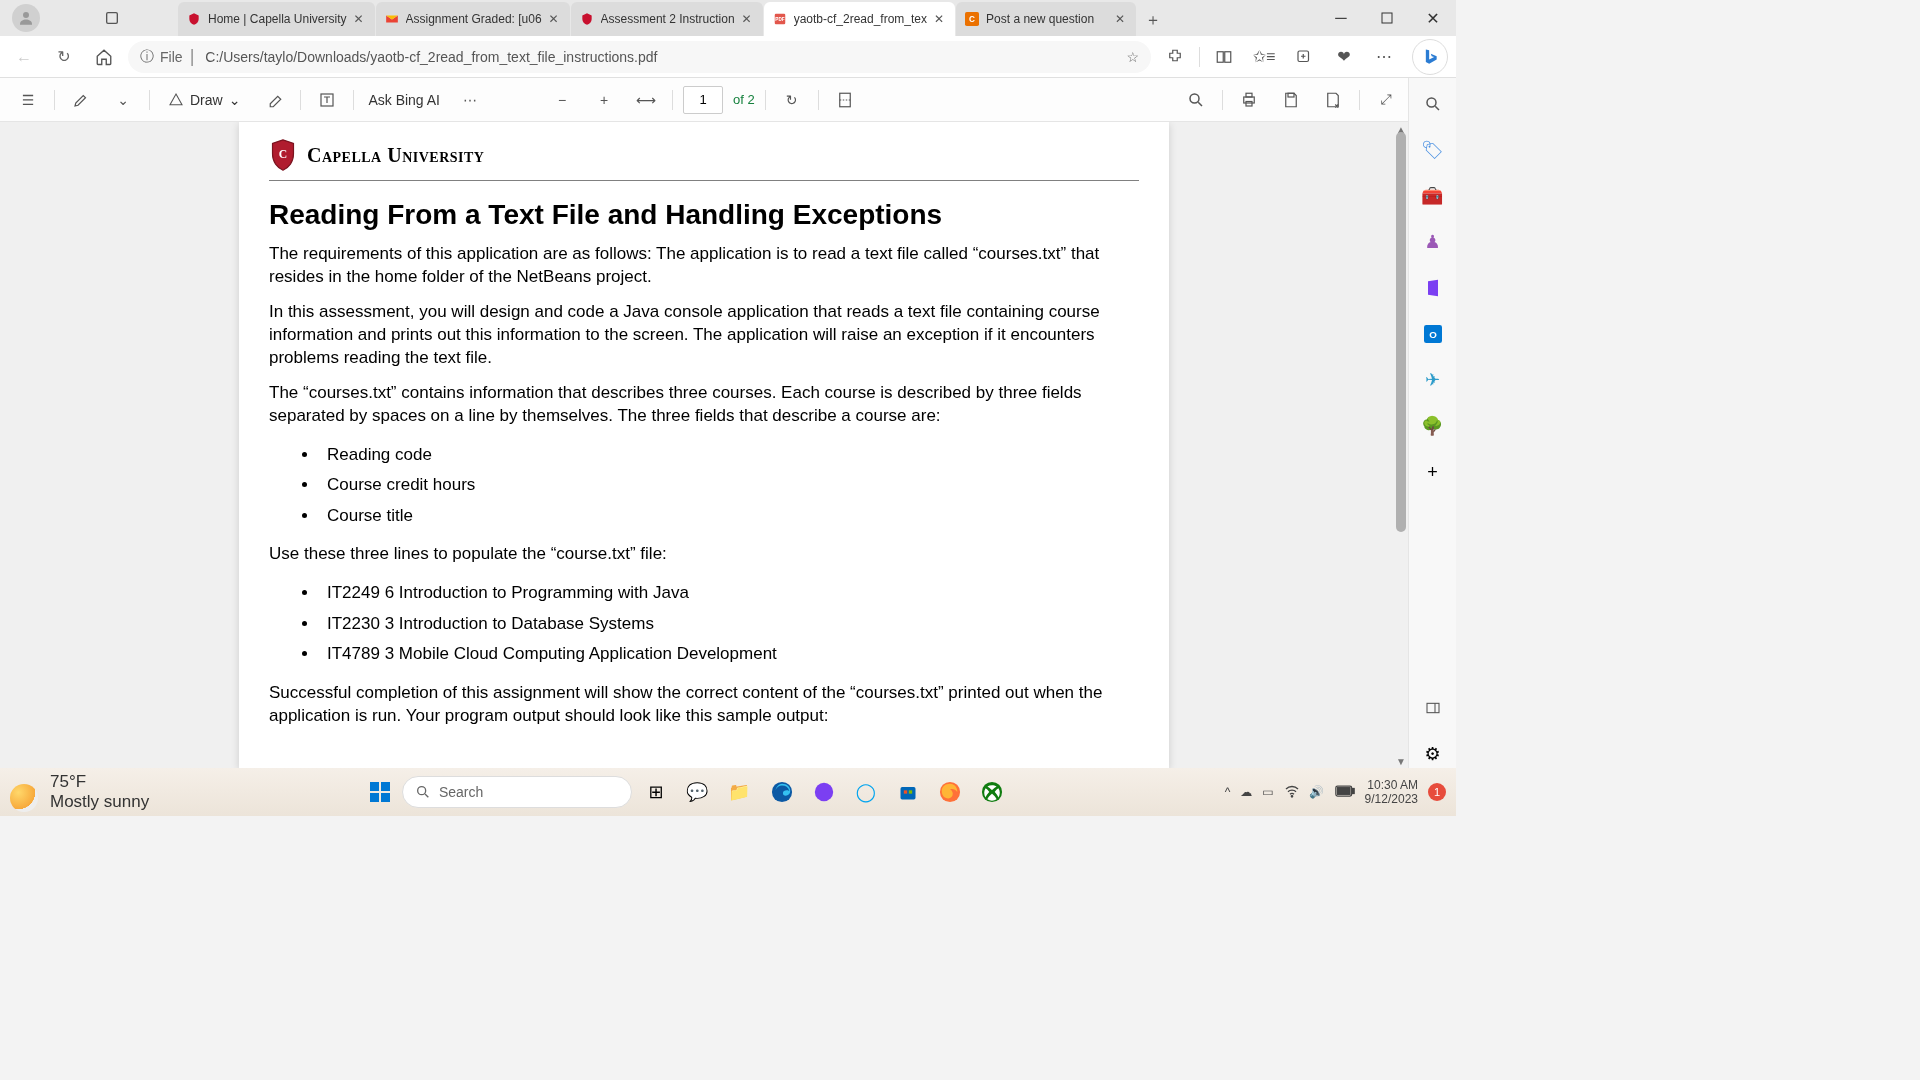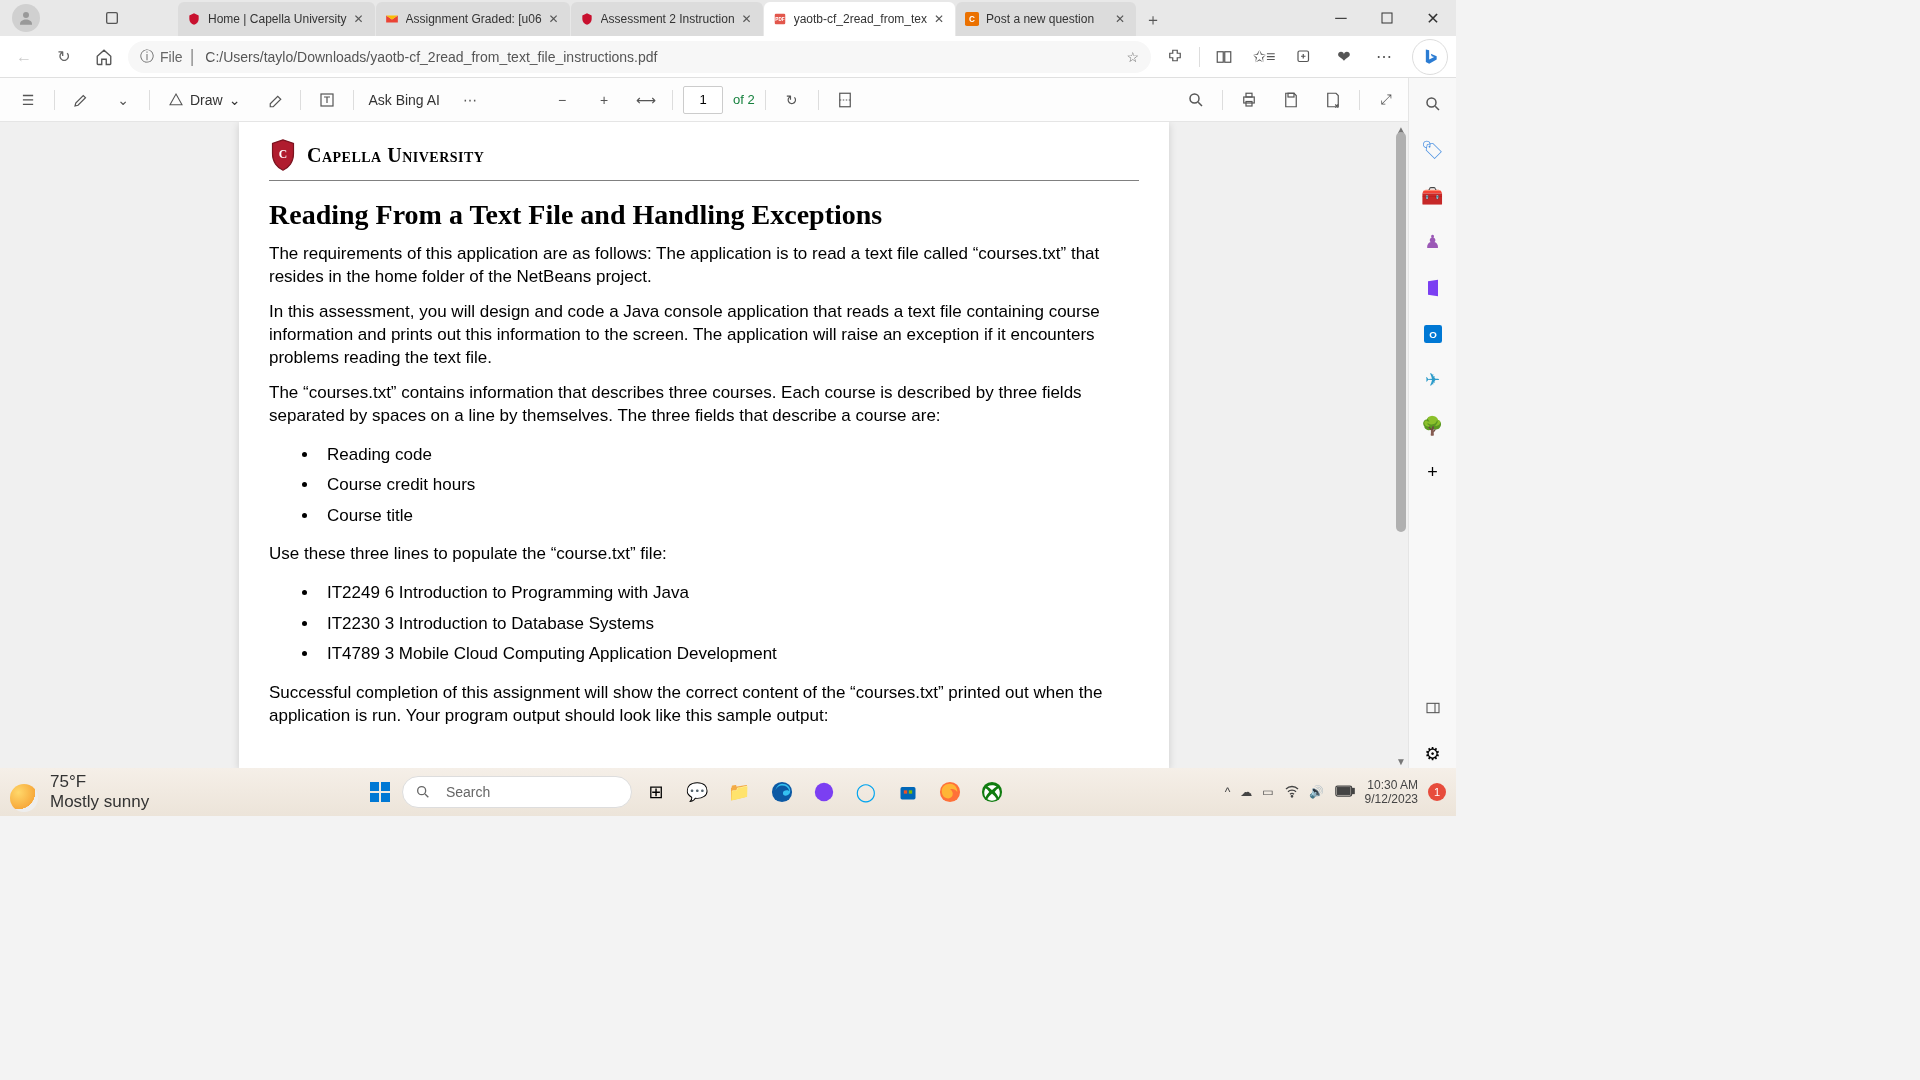--- a/index.html
+++ b/index.html
@@ -43,38 +43,38 @@
     
     .content-area { position: absolute; top: 122px; bottom: 48px; left: 0; right: 48px; background: #f0f0f0; display: flex; justify-content: center; overflow: hidden; }
     .scroll-track { position: absolute; right: 48px; top: 122px; bottom: 48px; width: 14px; background: #f0f0f0; }
     .scroll-thumb { position: absolute; top: 10px; left: 2px; width: 10px; height: 400px; background: #b0b0b0; border-radius: 5px; }
     .scroll-arrow { position:absolute; left:0; width:14px; height:14px; display:flex; align-items:center; justify-content:center; color:#777; font-size:10px;}
     
     .pdf-page { width: 930px; background: #fff; box-shadow: 0 2px 8px rgba(0,0,0,0.15); padding: 10px 30px 30px; overflow: hidden; }
     .univ-header { display: flex; align-items: center; gap: 10px; padding: 6px 0 8px; border-bottom: 1.5px solid #808080; margin-bottom: 18px; }
     .shield { width: 28px; height: 34px; }
     .univ-name { font-family: Georgia, serif; font-size: 20px; font-weight: 600; letter-spacing: 0.5px; font-variant: small-caps; }
-    .doc-title { font-size: 28px; font-weight: bold; margin: 16px 0 12px; font-family: Liberation Serif, serif; }
+    .doc-title { font-size: 28px; font-weight: bold; margin: 16px 0 12px; }
     .doc-para { font-size: 17px; line-height: 1.35; margin-bottom: 12px; }
     .doc-list { margin: 6px 0 12px 50px; font-size: 17px; line-height: 1.8; }
     .doc-list li { padding-left: 8px; }
     
     
     .right-sidebar { position: absolute; right: 0; top: 78px; bottom: 48px; width: 48px; background: #f8f8f8; border-left: 1px solid #e5e5e5; display: flex; flex-direction: column; align-items: center; padding-top: 12px; gap: 18px; }
     .side-icon { width: 28px; height: 28px; display:flex; align-items:center; justify-content:center; cursor: pointer; font-size: 18px; }
     .side-spacer { flex: 1; }
     
     
     .taskbar { position: absolute; bottom: 0; left: 0; right: 0; height: 48px; background: linear-gradient(#f5efe8, #ece4d9); display: flex; align-items: center; padding: 0 10px; }
     .weather { display: flex; align-items: flex-end; gap: 12px; font-size: 17px; color: #333; }
     .weather-icon { width: 28px; height: 28px; background: radial-gradient(circle at 30% 30%, #ffd86b, #f7a93b 60%, #eee 61%); border-radius: 50%; }
     .weather-text { display:flex; flex-direction:column; line-height:1.2; }
     .task-center { flex: 1; display: flex; justify-content: center; align-items: center; gap: 6px; }
     .start-btn { width: 32px; height: 32px; display:flex; align-items:center; justify-content:center; cursor:pointer; }
-    .search-box { width: 230px; height: 32px; background: #fff; border-radius: 16px; display: flex; align-items: center; padding: 0 12px; gap: 15px; font-size: 14px; color: #666; border: 1px solid #ddd; cursor: text; }
+    .search-box { width: 230px; height: 32px; background: #fff; border-radius: 16px; display: flex; align-items: center; padding: 0 12px; gap: 8px; font-size: 14px; color: #666; border: 1px solid #ddd; cursor: text; }
     .task-icon { width: 36px; height: 36px; display:flex; align-items:center; justify-content:center; cursor:pointer; border-radius: 4px; font-size: 18px; }
     .systray { display: flex; align-items: center; gap: 10px; color: #444; font-size: 12px; }
     .tray-icon { cursor: pointer; }
     .clock { display: flex; flex-direction: column; align-items: flex-end; line-height: 1.2; }
     .notif-badge { width: 18px; height: 18px; background: #e74c3c; color:#fff; border-radius:50%; font-size:11px; display:flex; align-items:center; justify-content:center; }
   </style>
 </head>
 <body>
 
 <div class="titlebar">

